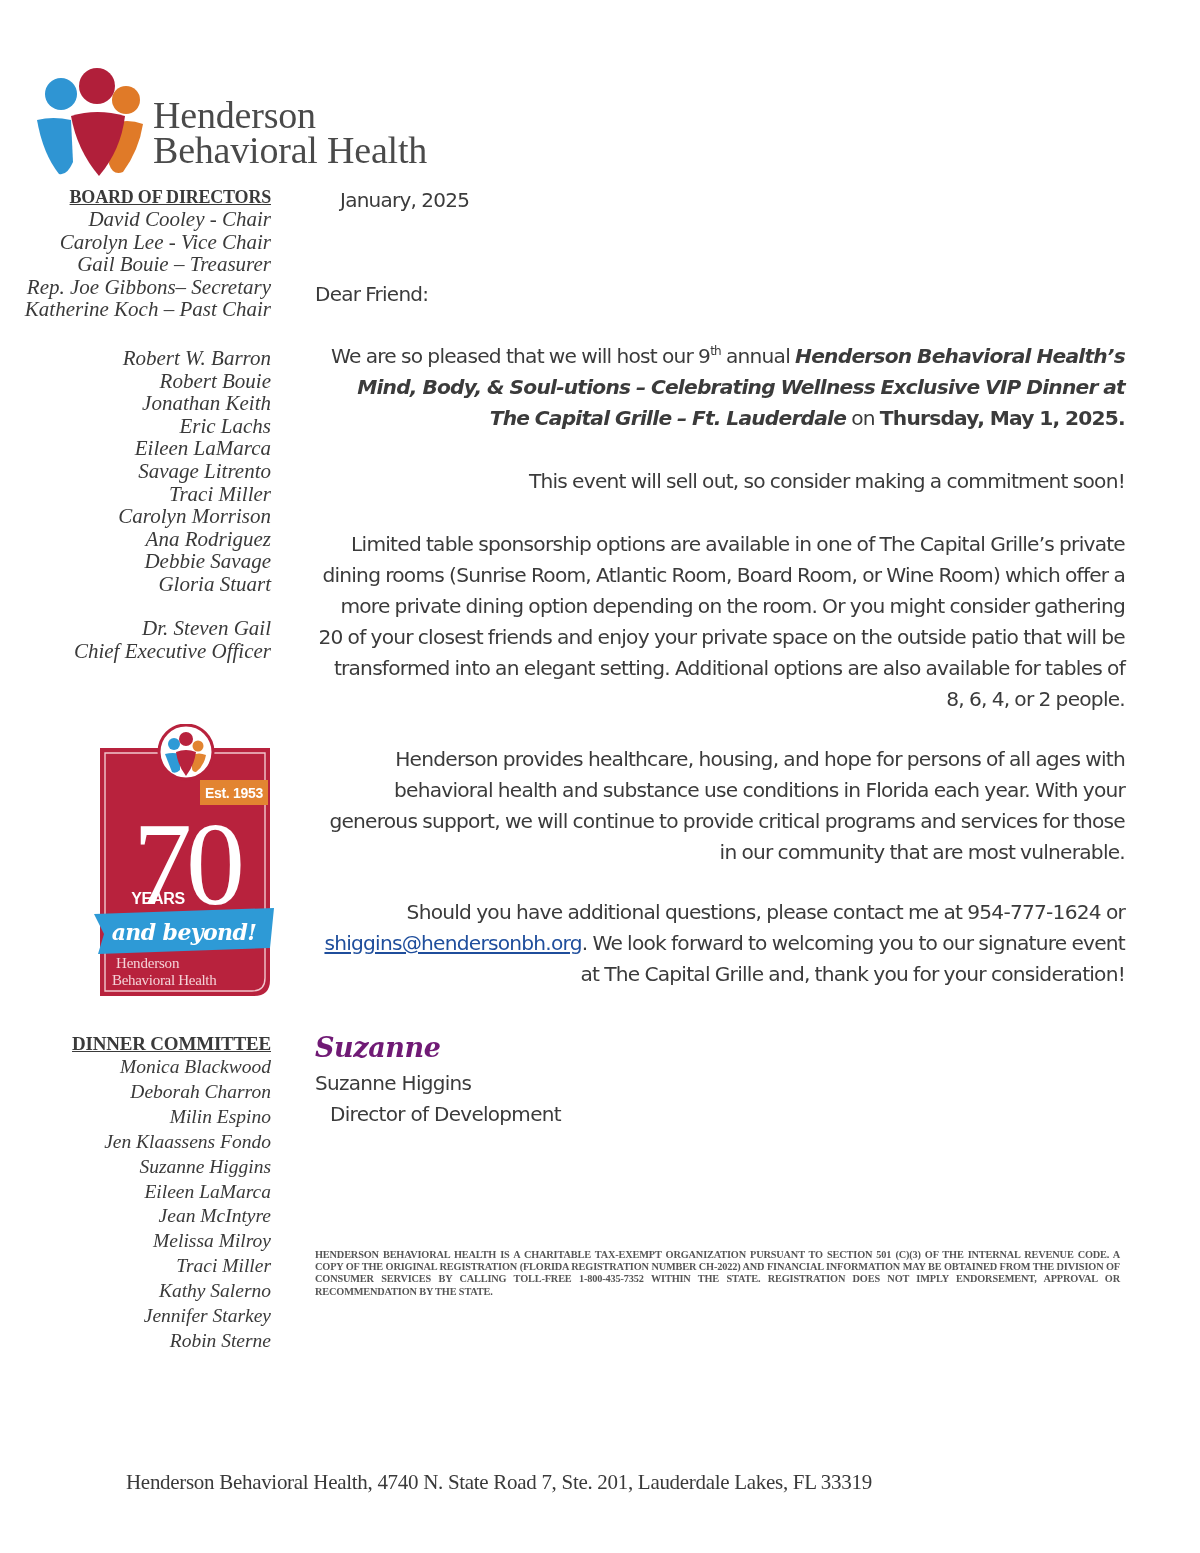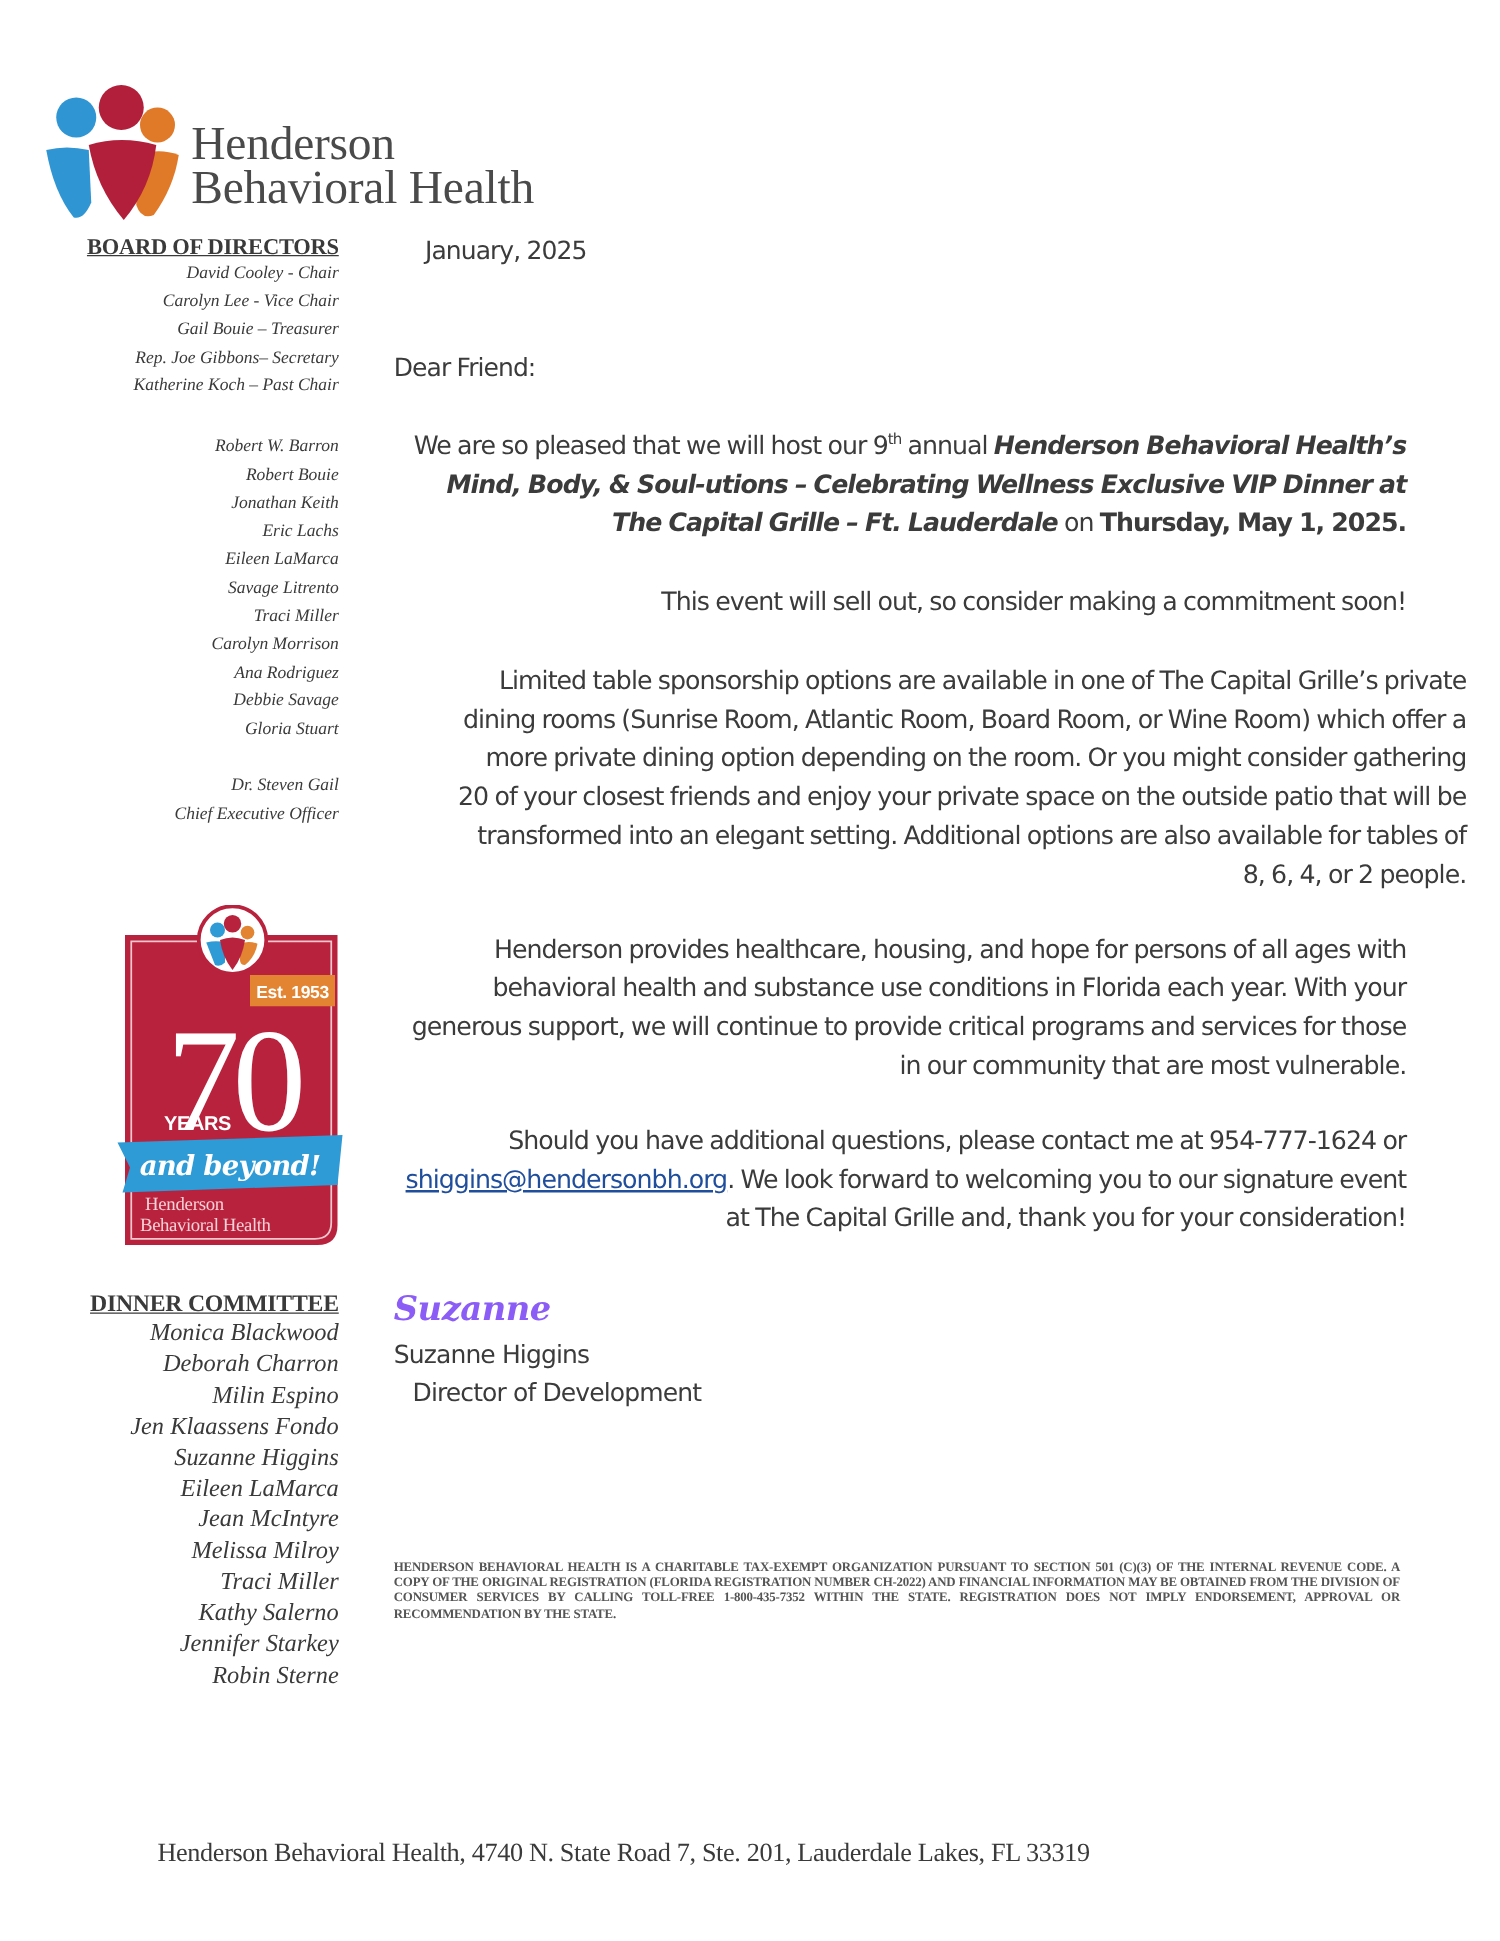--- a/index.html
+++ b/index.html
@@ -7,21 +7,21 @@
 
   
   .logo { position: absolute; left: 33px; top: 64px; width: 440px; height: 112px; }
   .logo-mark { position: absolute; left: 0; top: 0; width: 112px; height: 112px; }
   .logo-text { position: absolute; left: 120px; top: 34px; font-family: "Liberation Serif", serif; color: #4a4a4a; font-size: 38px; line-height: 35px; letter-spacing: -0.2px; }
   .logo-text div { white-space: nowrap; }
 
   
   .sidebar { position: absolute; left: 20px; width: 251px; text-align: right; font-family: "Liberation Serif", serif; color: #3a3a3a; }
   .sidebar .heading { font-weight: bold; text-decoration: underline; font-size: 18px; line-height: 22px; letter-spacing: -0.2px; }
-  .sidebar .name { font-style: italic; font-size: 14px; white-space: nowrap; }
+  .sidebar .name { font-style: italic; font-size: 21px; white-space: nowrap; }
   .board { top: 186px; }
   .board .name { line-height: 22.5px; }
   .members { top: 347px; }
   .members .name { line-height: 22.6px; }
   .ceo { top: 617px; }
   .ceo .name { line-height: 23px; }
   .committee { top: 1033px; }
   .committee .heading { font-size: 19px; line-height: 22px; }
   .committee .name { font-size: 19.5px; line-height: 24.9px; }
 
@@ -31,26 +31,26 @@
   
   .letter { position: absolute; left: 315px; width: 820px; font-family: "DejaVu Sans", sans-serif; color: #3b3b3b; font-size: 20px; letter-spacing: -0.75px; word-spacing: -0.5px; }
   .p { position: absolute; left: 315px; width: 810px; font-family: "DejaVu Sans", sans-serif; color: #3b3b3b; font-size: 20.2px; line-height: 31px; letter-spacing: -0.78px; word-spacing: -0.6px; text-align: right; }
   .date { top: 188px; margin-left: 25px; }
   .greeting { top: 282px; }
   .p-intro { top: 341px; }
   .p-intro .evt { font-weight: bold; font-style: italic; }
   .p-intro .when { font-weight: bold; }
   .p-intro sup { font-size: 12px; line-height: 0; vertical-align: super; }
   .p-sellout { top: 466px; }
-  .p-sponsor { top: 529px; margin-left: 48px; }
+  .p-sponsor { top: 529px; }
   .p-mission { top: 744px; }
   .p-contact { top: 897px; }
   .email { color: #1f4e9c; text-decoration: underline; }
 
-  .signature { position: absolute; left: 315px; top: 1032px; font-family: "DejaVu Serif", serif; font-style: italic; font-weight: bold; font-size: 27px; color: #8b5cf6; letter-spacing: -0.4px; }
+  .signature { position: absolute; left: 315px; top: 1032px; font-family: "DejaVu Serif", serif; font-style: italic; font-weight: bold; font-size: 27px; color: #701a75; letter-spacing: -0.4px; }
   .sig-name { position: absolute; left: 315px; top: 1071px; font-family: "DejaVu Sans", sans-serif; font-size: 20px; color: #3b3b3b; letter-spacing: -0.7px; }
   .sig-title { position: absolute; left: 330px; top: 1102px; font-family: "DejaVu Sans", sans-serif; font-size: 20px; color: #3b3b3b; letter-spacing: -0.7px; }
 
   
   .disclaimer { position: absolute; left: 315px; top: 1249px; width: 805px; font-family: "Liberation Serif", serif; font-weight: bold; font-size: 10.3px; line-height: 12.2px; color: #555; letter-spacing: -0.15px; text-transform: uppercase; text-align: justify; }
 
   
   .footer { position: absolute; left: 126px; top: 1470px; font-family: "Liberation Serif", serif; font-size: 21px; color: #3a3a3a; letter-spacing: -0.3px; white-space: nowrap; }
 </style>
 </head>

